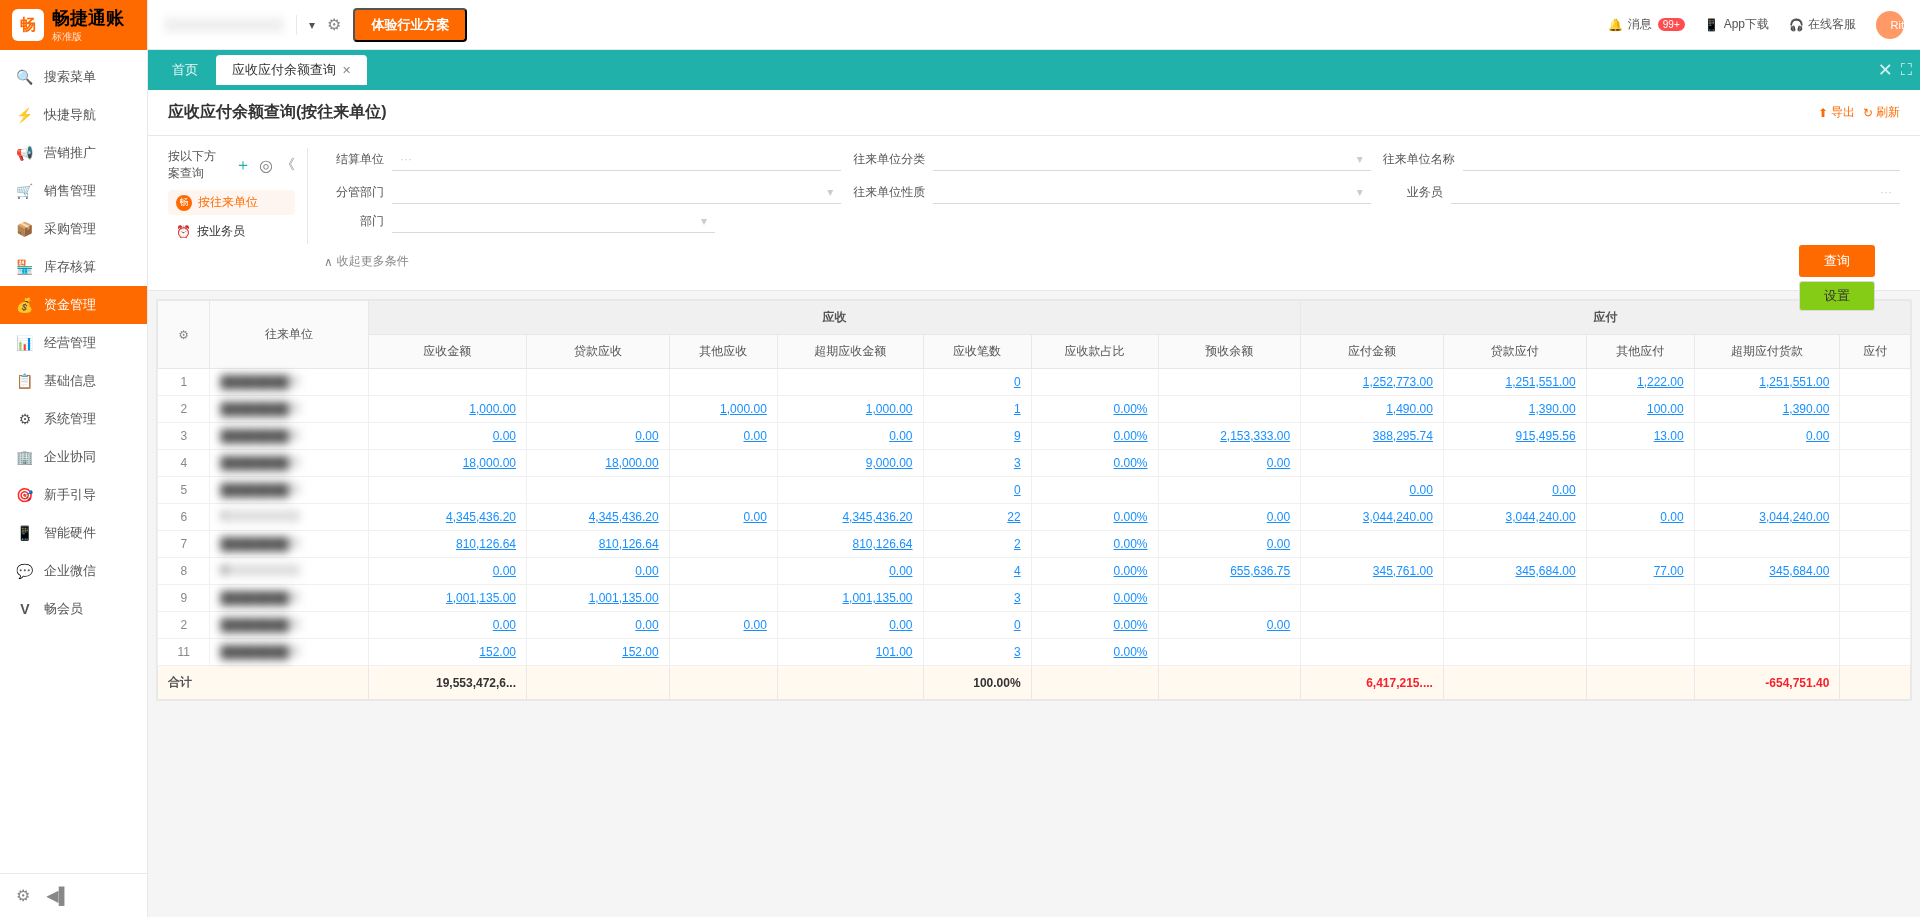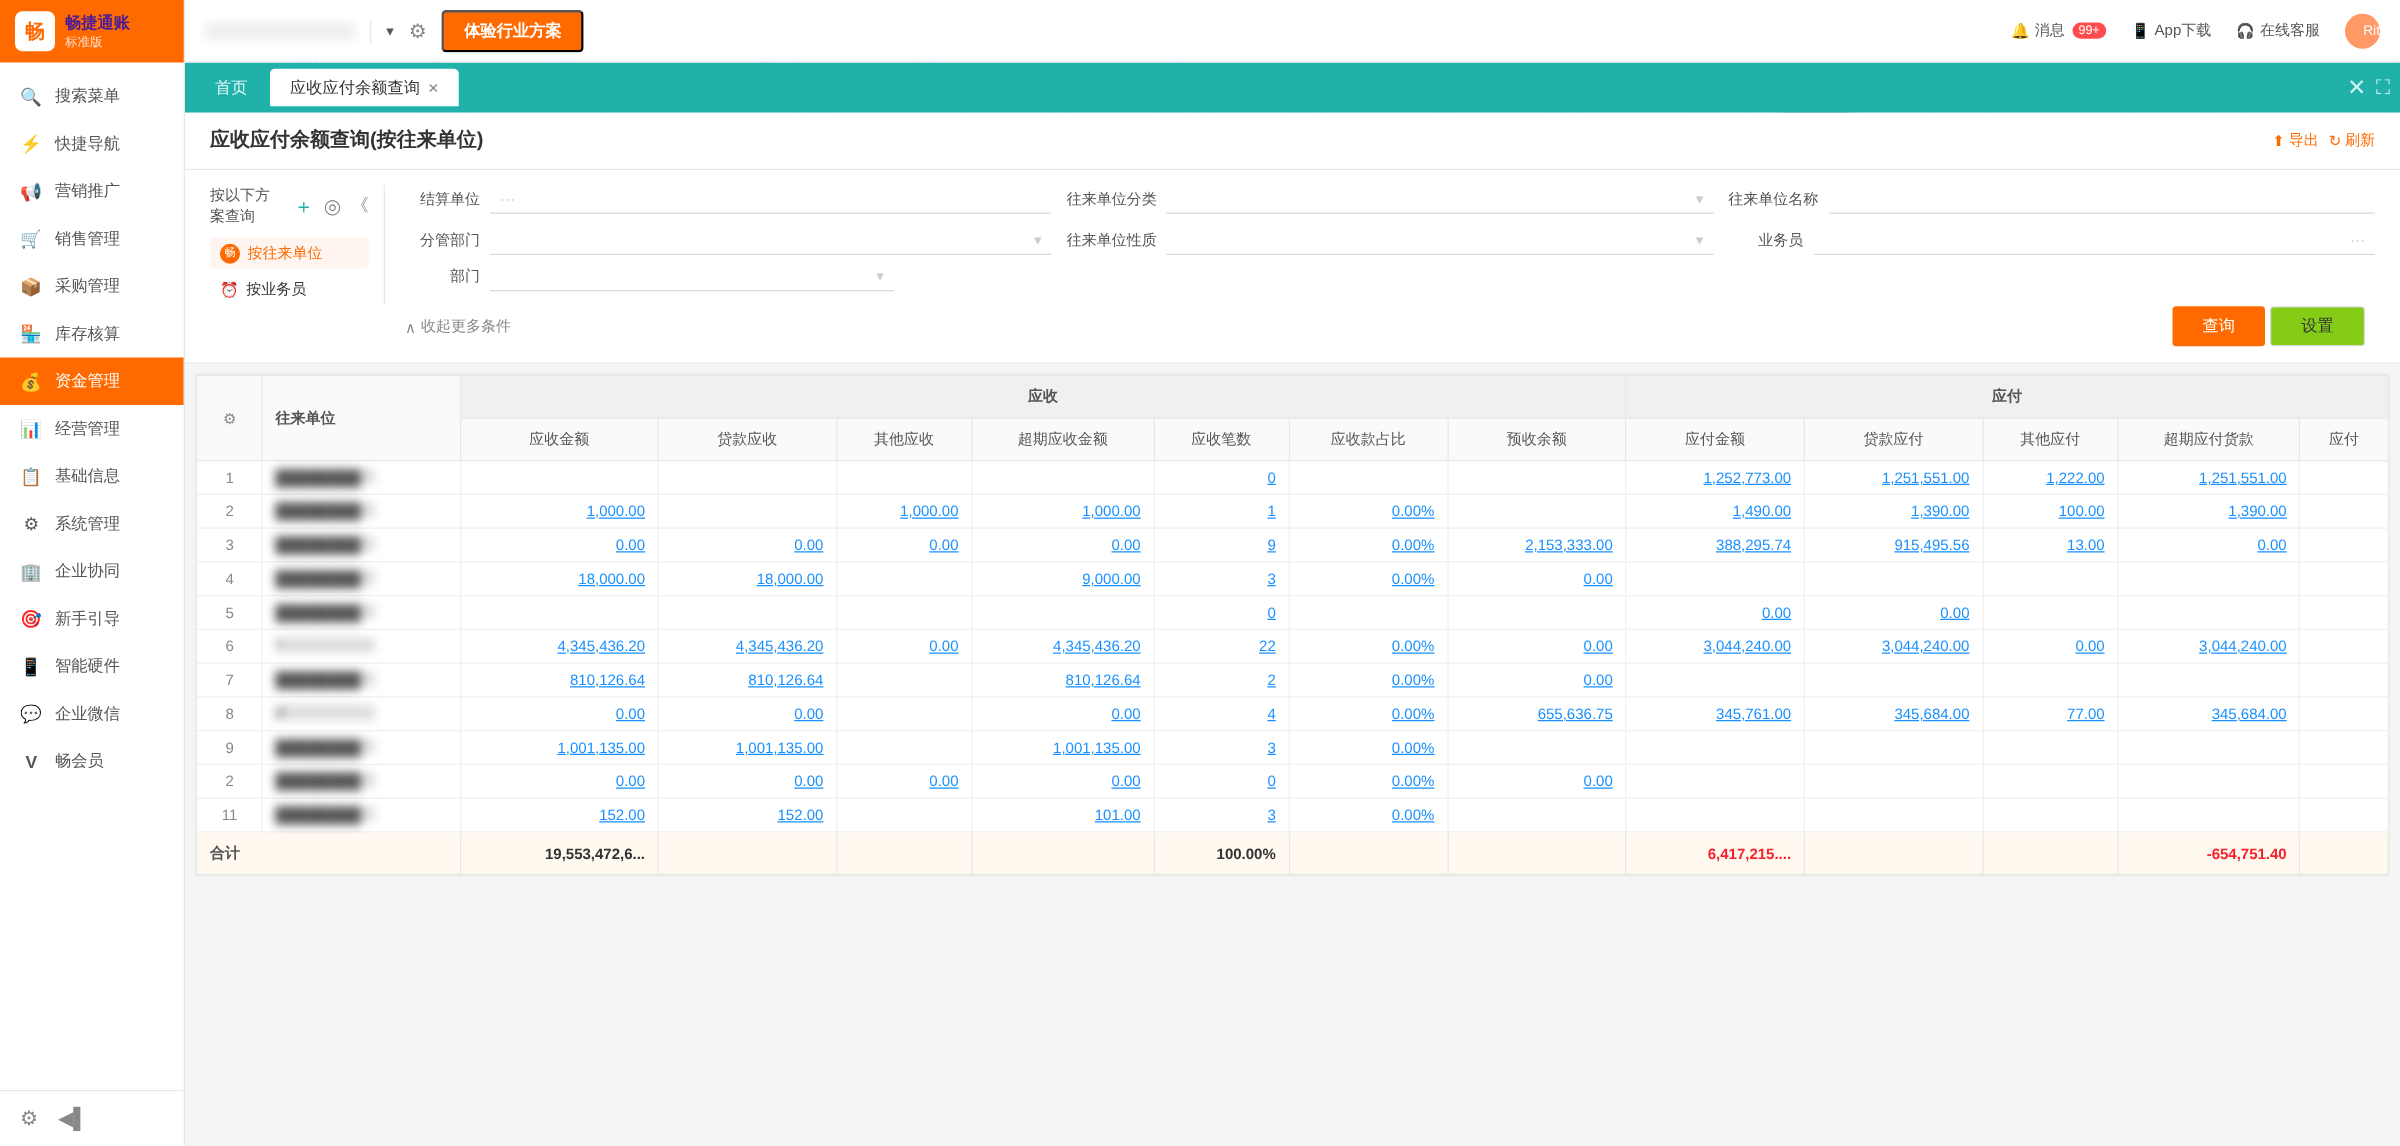--- a/index.html
+++ b/index.html
@@ -11,21 +11,21 @@
       background: #fff; border-right: 1px solid #e8e8e8; display: flex; flex-direction: column;
       z-index: 100;
     }
     .sidebar-logo {
       background: #ff6a00; height: 50px; display: flex; align-items: center; padding: 0 12px; gap: 8px;
     }
     .sidebar-logo-icon {
       width: 32px; height: 32px; background: #fff; border-radius: 6px;
       display: flex; align-items: center; justify-content: center; color: #ff6a00; font-weight: bold; font-size: 16px;
     }
-    .sidebar-logo-text { color: #4c1d95; font-size: 13px; font-weight: bold; }
+    .sidebar-logo-text { color: #000000; font-size: 18px; font-weight: bold; }
     .sidebar-logo-sub { color: rgba(255,255,255,0.8); font-size: 10px; }
     .sidebar-nav { flex: 1; overflow-y: auto; padding: 8px 0; }
     .sidebar-item {
       display: flex; align-items: center; padding: 10px 16px; gap: 10px;
       cursor: pointer; color: #555; font-size: 13px; transition: background 0.2s;
     }
     .sidebar-item.active { background: #ff6a00; color: #fff; }
     .sidebar-item .icon { width: 18px; text-align: center; font-size: 14px; }
     .sidebar-bottom {
       padding: 12px 16px; border-top: 1px solid #e8e8e8; display: flex; gap: 16px;
@@ -364,35 +364,35 @@
               <span style="color:#ccc;">▾</span>
             </div>
           </div>
         </div>
 
         <div style="display:flex;justify-content:space-between;align-items:center;margin-top:4px;">
           <div class="filter-collapse-link">
             <span>∧</span>
             <span>收起更多条件</span>
           </div>
-          <div style="display:flex;flex-direction:row;gap:4px;margin-right:0;position:absolute;right:28px;top:155px;">
+          <div style="display:flex;flex-direction:column;gap:4px;margin-right:17px;position:absolute;right:28px;top:155px;">
             <button style="background:#ff6a00;color:#fff;border:none;padding:7px 24px;border-radius:3px;cursor:pointer;font-size:13px;">查询</button>
             <button style="background:#84cc16;color:#333;border:1px solid #d9d9d9;padding:5px 24px;border-radius:3px;cursor:pointer;font-size:13px;">设置</button>
           </div>
         </div>
       </div>
     </div>
   </div>
 
   <div class="table-container">
     <table>
       <thead>
         <tr>
           <th rowspan="2" class="settings-icon-cell">⚙</th>
-          <th rowspan="2" style="text-align:left;font-weight:bold;">往来单位</th>
+          <th rowspan="2" style="text-align:center;">往来单位</th>
           <th colspan="7" class="group-header header-group-yingshou">应收</th>
           <th colspan="5" class="group-header header-group-yingfu">应付</th>
         </tr>
         <tr>
           <th>应收金额</th>
           <th>贷款应收</th>
           <th>其他应收</th>
           <th>超期应收金额</th>
           <th>应收笔数</th>
           <th>应收款占比</th>

